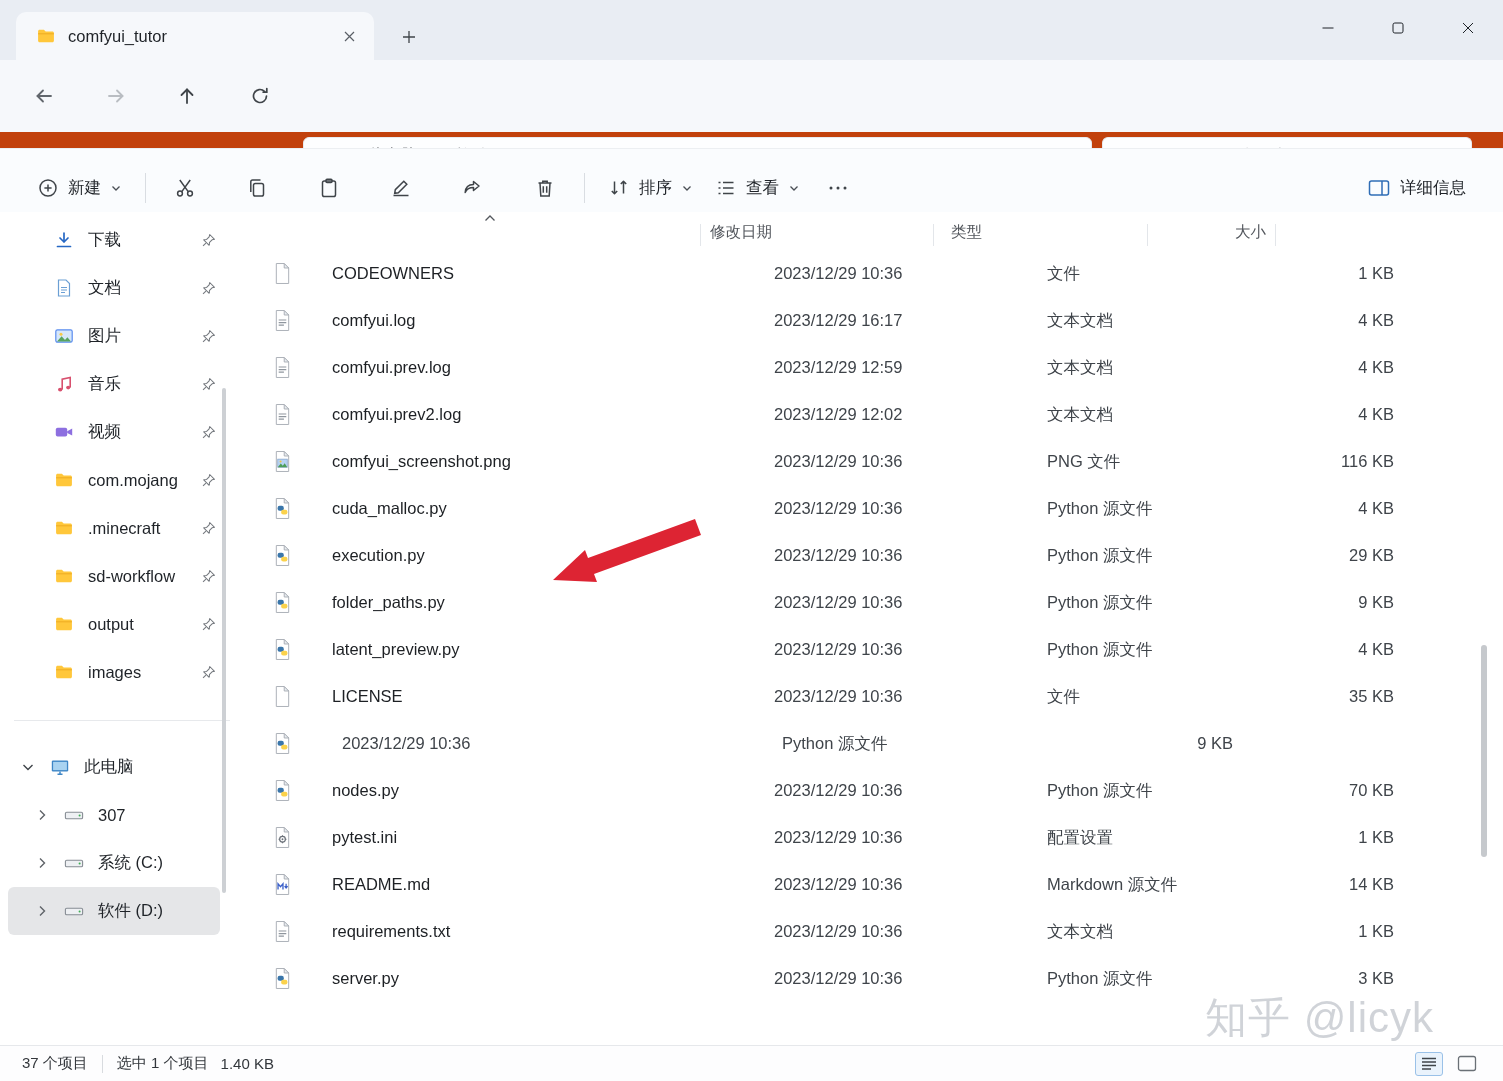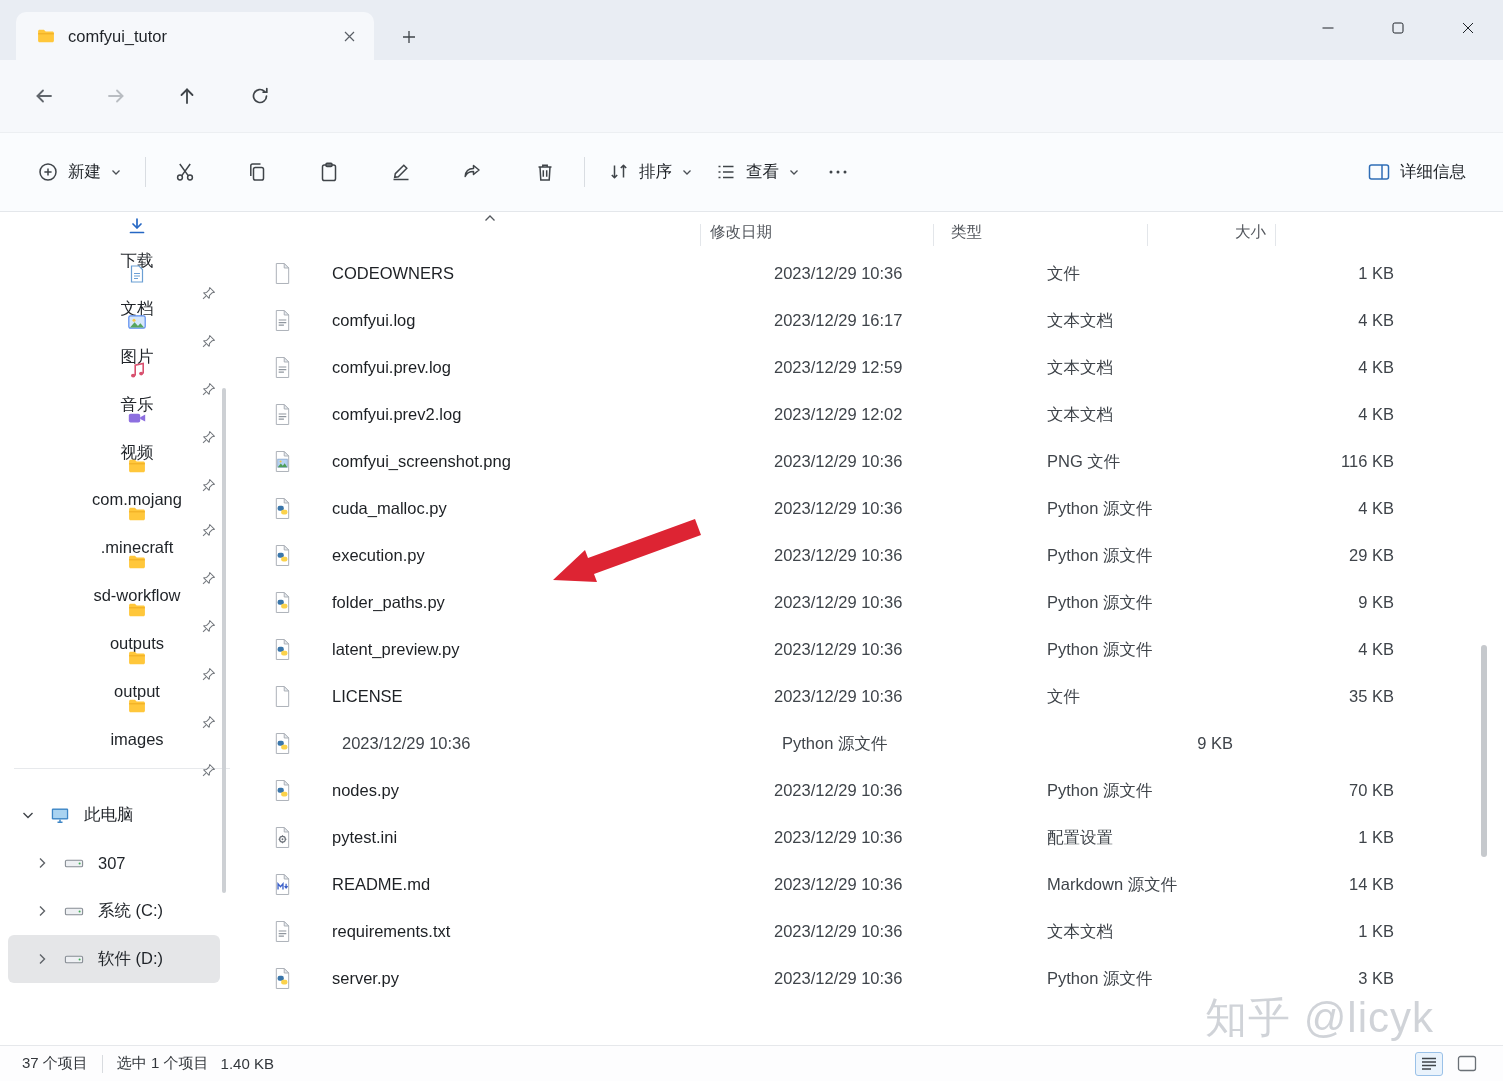--- a/index.html
+++ b/index.html
@@ -22,34 +22,34 @@
   .nav-btn{position:absolute;top:16px;width:40px;height:40px;display:flex;align-items:center;justify-content:center;border-radius:6px;}
   .nav-back{left:24px}.nav-fwd{left:96px}.nav-up{left:167px}.nav-refresh{left:240px}
   .addressbar{position:absolute;left:303px;top:77px;width:789px;height:38px;background:#fdfeff;border:1px solid #e8ebef;border-radius:6px;display:flex;align-items:center;padding:0 6px 0 14px;font-size:16.5px;}
   .crumb{padding:4px 10px;border-radius:4px;white-space:nowrap;}
   .crumb-sep{width:16px;height:16px;margin:0 1px;display:flex;align-items:center;justify-content:center;}
   .bc-device{width:20px;height:20px;margin-right:2px;}
   .searchbox{position:absolute;left:1102px;top:77px;width:370px;height:38px;background:#fdfeff;border:1px solid #e8ebef;border-bottom-color:#ccd1d7;border-radius:6px;display:flex;align-items:center;padding:0 12px 0 16px;font-size:16px;color:#5d6167;}
   .search-icon{margin-left:auto;}
 
   
-  .toolbar{position:absolute;top:132px;left:0;right:0;height:80px;background:#fafcfe;border-top:1px solid #eceff2;border-bottom:1px solid #e4e7eb;display:flex;align-items:center;padding:0 26px;}
+  .toolbar{position:absolute;top:148px;left:0;right:0;height:80px;background:#fafcfe;border-top:1px solid #eceff2;border-bottom:1px solid #e4e7eb;display:flex;align-items:center;padding:0 26px;}
   .tb-btn{display:flex;align-items:center;gap:9px;padding:9px 11px;border-radius:6px;font-size:16.5px;color:#1f2328;}
   .tb-icons{display:flex;align-items:center;gap:18px;}
   .tb-icon-btn{width:54px;height:44px;display:flex;align-items:center;justify-content:center;border-radius:6px;}
   .tb-sep{width:1px;height:30px;background:#d9dde2;margin:0 12px;}
   .tb-right{margin-left:auto;}
 
   
   .content{position:absolute;top:212px;left:0;right:0;bottom:36px;background:#fff;display:flex;overflow:hidden;}
 
   
   .sidebar{width:250px;flex:none;position:relative;padding-top:4px;}
   .side-item,.tree-item{height:48px;margin:0 30px 0 8px;display:flex;align-items:center;border-radius:6px;font-size:16.5px;}
-  .side-item{padding-left:46px;gap:14px;flex-direction:column;}
+  .side-item{padding-left:46px;gap:14px;}
   .side-item .sicon,.tree-item .sicon{width:20px;height:20px;flex:none;}
   .side-item .pin{margin-left:auto;margin-right:4px;width:15px;height:15px;opacity:.85;flex:none;}
   .side-divider{height:1px;background:#e7e9ec;margin:24px 20px 22px 14px;}
   .tree-item .chev{width:16px;height:16px;margin:0 14px 0 12px;flex:none;}
   .tree-item.lvl1 .chev{margin-left:26px;}
   .tree-item .sicon{margin-right:14px;}
   .tree-item.selected{background:#e5e6e8;}
   .side-scroll{position:absolute;right:24px;top:176px;width:4px;height:505px;background:#cdd0d4;border-radius:2px;}
 
   
@@ -428,35 +428,20 @@
               </svg>
             </span>
           </div>
           <div class="side-item">
             <span class="sicon">
               <svg viewBox="0 0 24 24">
                 <path d="M2.5 6.2c0-1 .8-1.8 1.8-1.8h5.2l2.1 2.3h8.1c1 0 1.8.8 1.8 1.8v9.3c0 1-.8 1.8-1.8 1.8H4.3c-1 0-1.8-.8-1.8-1.8z" fill="#ffc73b"></path>
                 <path d="M2.5 8.5h19v1.6h-19z" fill="#eda920" opacity=".7"></path>
               </svg>
             </span>
-            <span class="slabel">outputs</span>
-            <span class="pin">
-              <svg viewBox="0 0 16 16" fill="none" stroke="#5b6067" stroke-width="1.1" stroke-linejoin="round">
-                <path d="M9.3 1.6l5.1 5.1-2.6.6-2.7 2.7-.4 3.1-5.8-5.8 3.1-.4 2.7-2.7z"></path>
-                <path d="M2.2 13.8l3-3"></path>
-              </svg>
-            </span>
-          </div>
-          <div class="side-item">
-            <span class="sicon">
-              <svg viewBox="0 0 24 24">
-                <path d="M2.5 6.2c0-1 .8-1.8 1.8-1.8h5.2l2.1 2.3h8.1c1 0 1.8.8 1.8 1.8v9.3c0 1-.8 1.8-1.8 1.8H4.3c-1 0-1.8-.8-1.8-1.8z" fill="#ffc73b"></path>
-                <path d="M2.5 8.5h19v1.6h-19z" fill="#eda920" opacity=".7"></path>
-              </svg>
-            </span>
             <span class="slabel">output</span>
             <span class="pin">
               <svg viewBox="0 0 16 16" fill="none" stroke="#5b6067" stroke-width="1.1" stroke-linejoin="round">
                 <path d="M9.3 1.6l5.1 5.1-2.6.6-2.7 2.7-.4 3.1-5.8-5.8 3.1-.4 2.7-2.7z"></path>
                 <path d="M2.2 13.8l3-3"></path>
               </svg>
             </span>
           </div>
           <div class="side-item">
             <span class="sicon">

